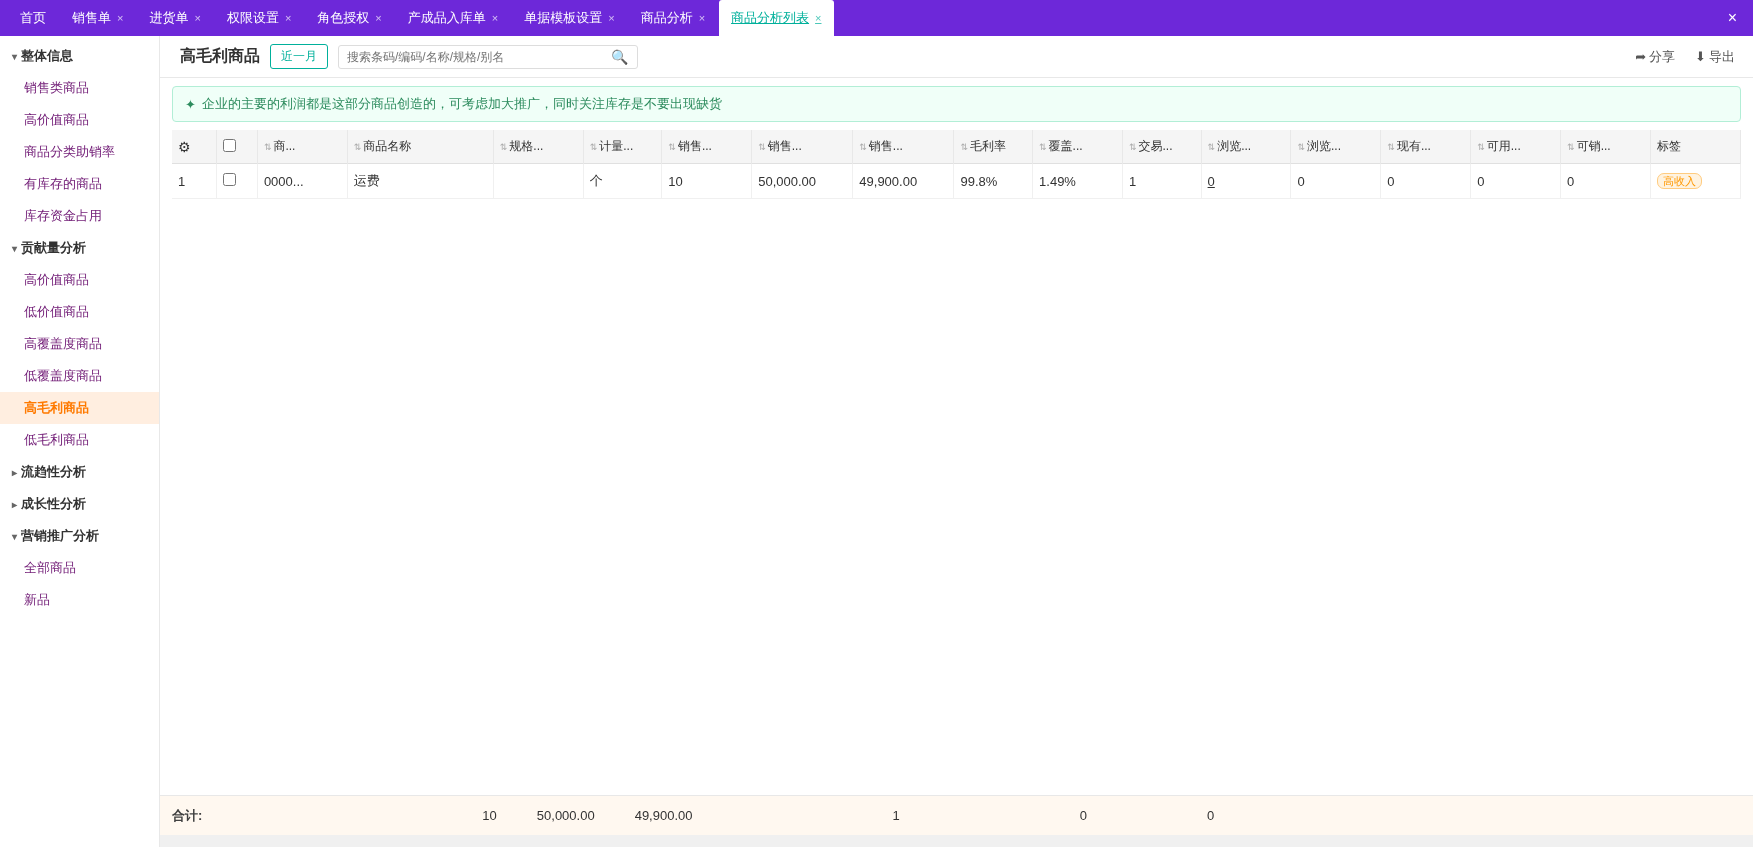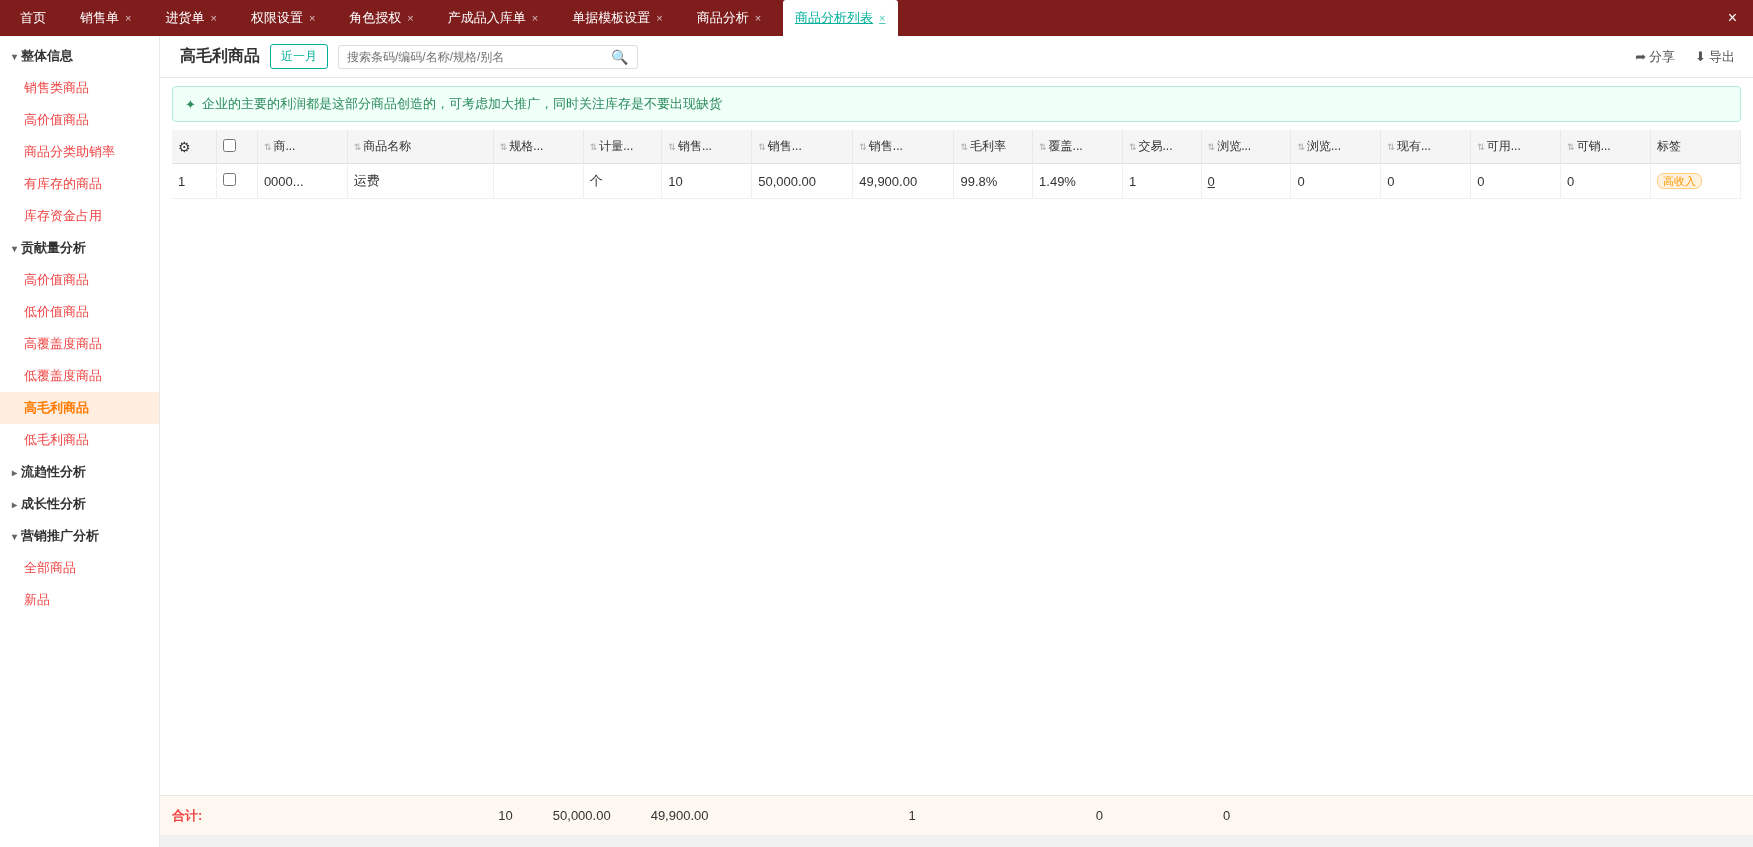--- a/index.html
+++ b/index.html
@@ -2,24 +2,24 @@
 <html><head>
   <meta charset="utf-8">
   <style>
     * { box-sizing: border-box; margin: 0; padding: 0; font-family: 'Microsoft YaHei', Arial, sans-serif; font-size: 13px; }
     body { background: #f5f5f5; overflow: hidden; }
 
     
     .top-nav {
       display: flex;
       align-items: center;
-      background: #7f1d1d;
+      background: #6d28d9;
       height: 36px;
       padding: 0 8px;
-      gap: 10px;
+      gap: 2px;
       flex-wrap: nowrap;
       overflow: hidden;
     }
     .nav-tab {
       display: flex;
       align-items: center;
       padding: 4px 12px;
       color: #fff;
       cursor: pointer;
       border-radius: 3px 3px 0 0;
@@ -62,21 +62,21 @@
       align-items: center;
       padding: 7px 12px;
       font-weight: bold;
       color: #333;
       cursor: pointer;
       font-size: 13px;
     }
     .sidebar-group-header .arrow { margin-right: 4px; font-size: 10px; color: #666; }
     .sidebar-item {
       padding: 7px 12px 7px 24px;
-      color: #ef4444;
+      color: #701a75;
       cursor: pointer;
       font-size: 13px;
     }
     .sidebar-item.active { background: #ffeee0; color: #ff7a00; font-weight: bold; }
 
     
     .content-area {
       flex: 1;
       display: flex;
       flex-direction: column;
@@ -219,21 +219,21 @@
       display: flex;
       align-items: center;
       padding: 8px 12px;
       border-top: 1px solid #e8e8e8;
       background: #fff8f0;
       flex-shrink: 0;
       font-size: 13px;
       color: #333;
       min-height: 40px;
     }
-    .footer-total .label { margin-right: 16px; font-weight: bold; color: #ef4444; }
+    .footer-total .label { font-weight: bold; color: #404040; }
     .footer-total .val { margin-right: 40px; }
     .scrollbar-area {
       height: 12px;
       background: #f0f0f0;
       flex-shrink: 0;
     }
 
     
     input[type=checkbox] { cursor: pointer; }
   </style>

